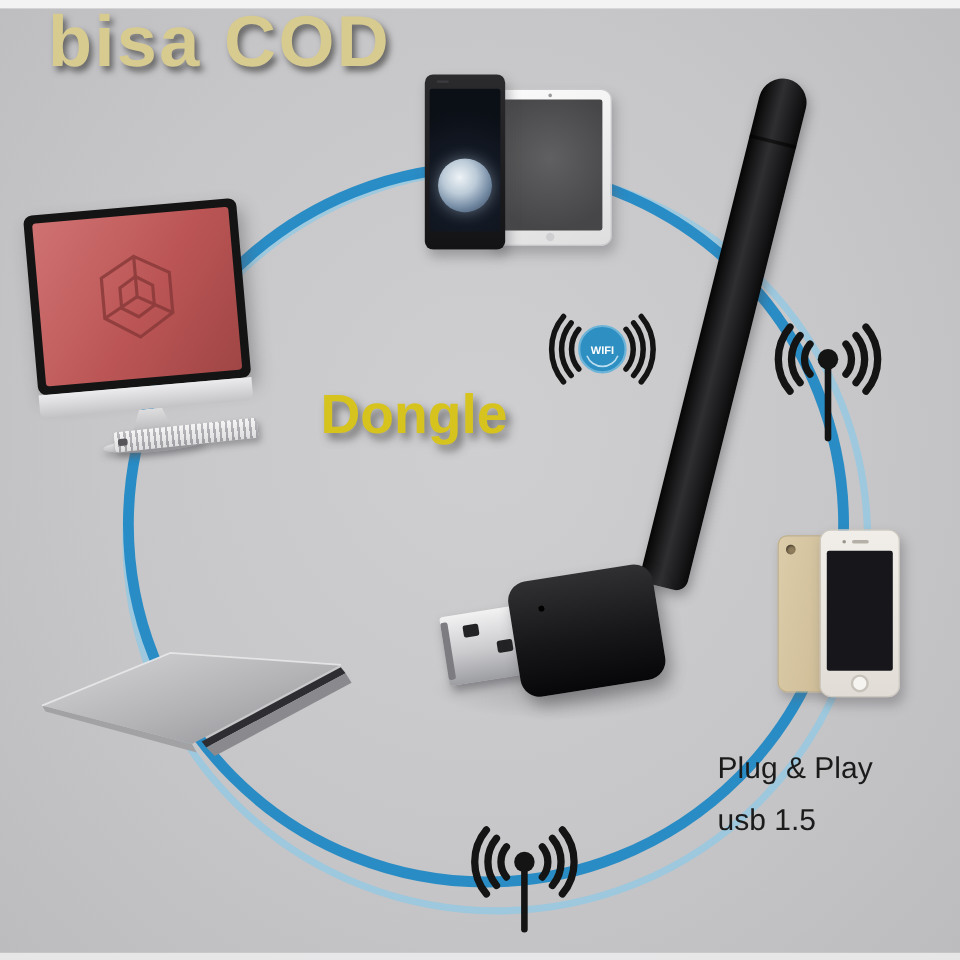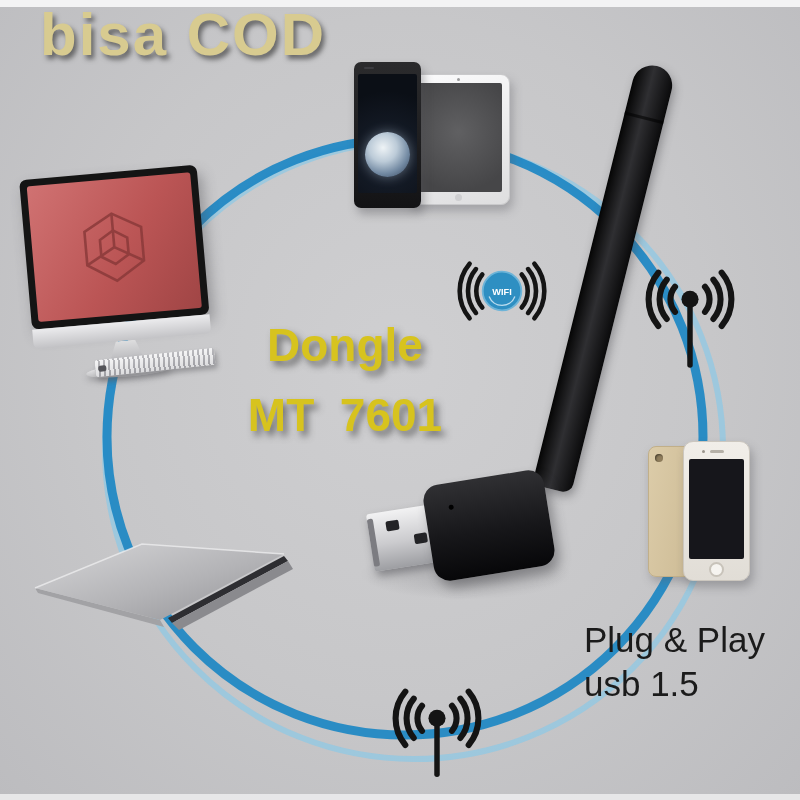--- a/index.html
+++ b/index.html
@@ -99,22 +99,22 @@
   .usb-hole.h2{left:44px;top:27px;}
 
   
   .badge{position:absolute;left:40px;top:0px;z-index:6;
          font-size:60px;font-weight:bold;letter-spacing:2px;color:#d8cb90;
          text-shadow:3px 4px 5px rgba(70,70,70,.75);}
   .title{position:absolute;left:172px;top:310px;width:346px;z-index:6;text-align:center;
          font-size:46px;font-weight:bold;line-height:70px;color:#d7c31e;
          text-shadow:4px 5px 7px rgba(95,95,95,.85);}
   .title .l2{white-space:pre;}
-  .feature{position:absolute;left:584px;top:618px;z-index:6;
-           font-size:35px;font-weight:400;line-height:44px;color:#1b1b1b;}
+  .feature{position:absolute;left:598px;top:618px;z-index:6;
+           font-size:25px;font-weight:400;line-height:44px;color:#1b1b1b;}
 </style>
 </head>
 <body>
 
 <div class="canvas">
 
   <div class="strip top"></div>
   <div class="strip bottom"></div>
 
   <svg class="ring" width="800" height="800" viewBox="0 0 800 800">
@@ -229,20 +229,19 @@
     <div class="usb-hole h1"></div>
     <div class="usb-hole h2"></div>
   </div>
   <div class="dongle-body">
     <div class="body-led"></div>
   </div>
 
   <div class="badge">bisa COD</div>
   <div class="title">
     <div class="l1">Dongle</div>
-    <div class="l2">MT  7601</div>
   </div>
   <div class="feature">
     <div>Plug &amp; Play</div>
     <div>usb 1.5</div>
   </div>
 
 </div>
 
 </body></html>

